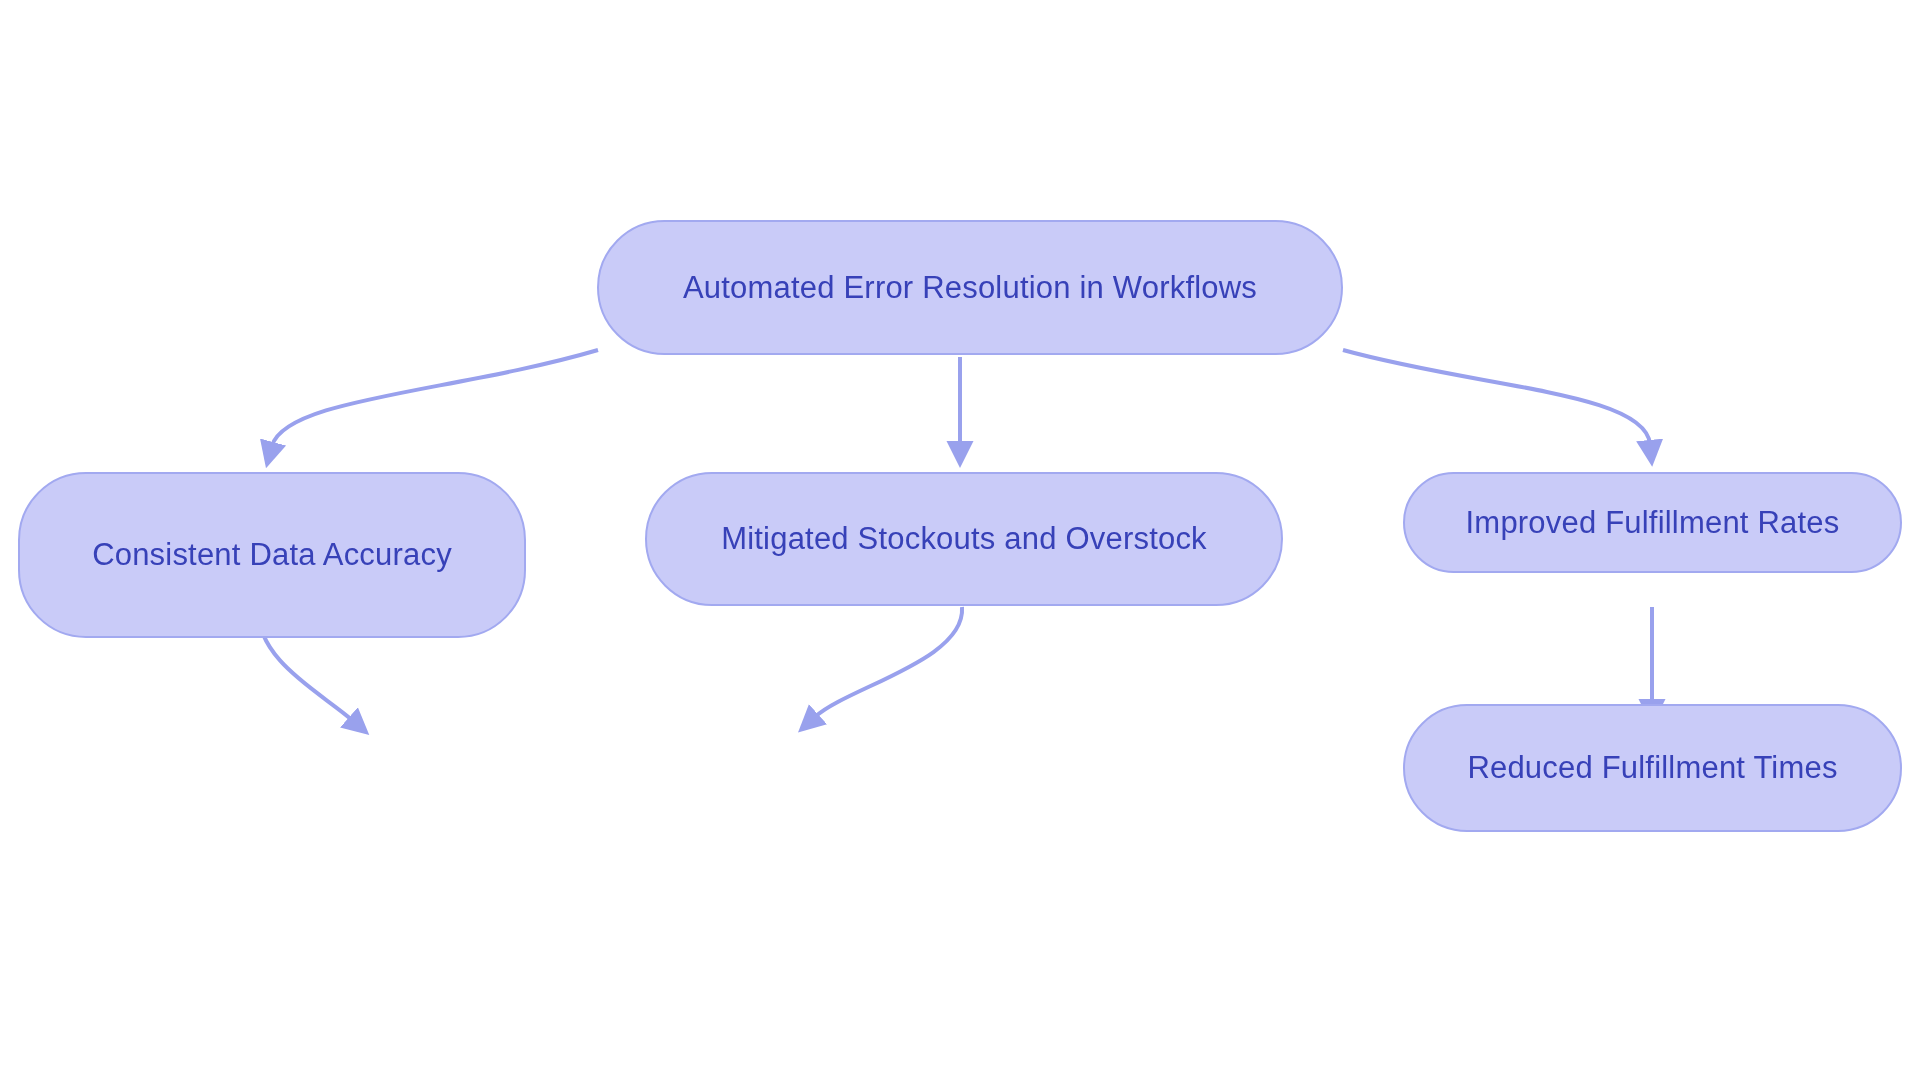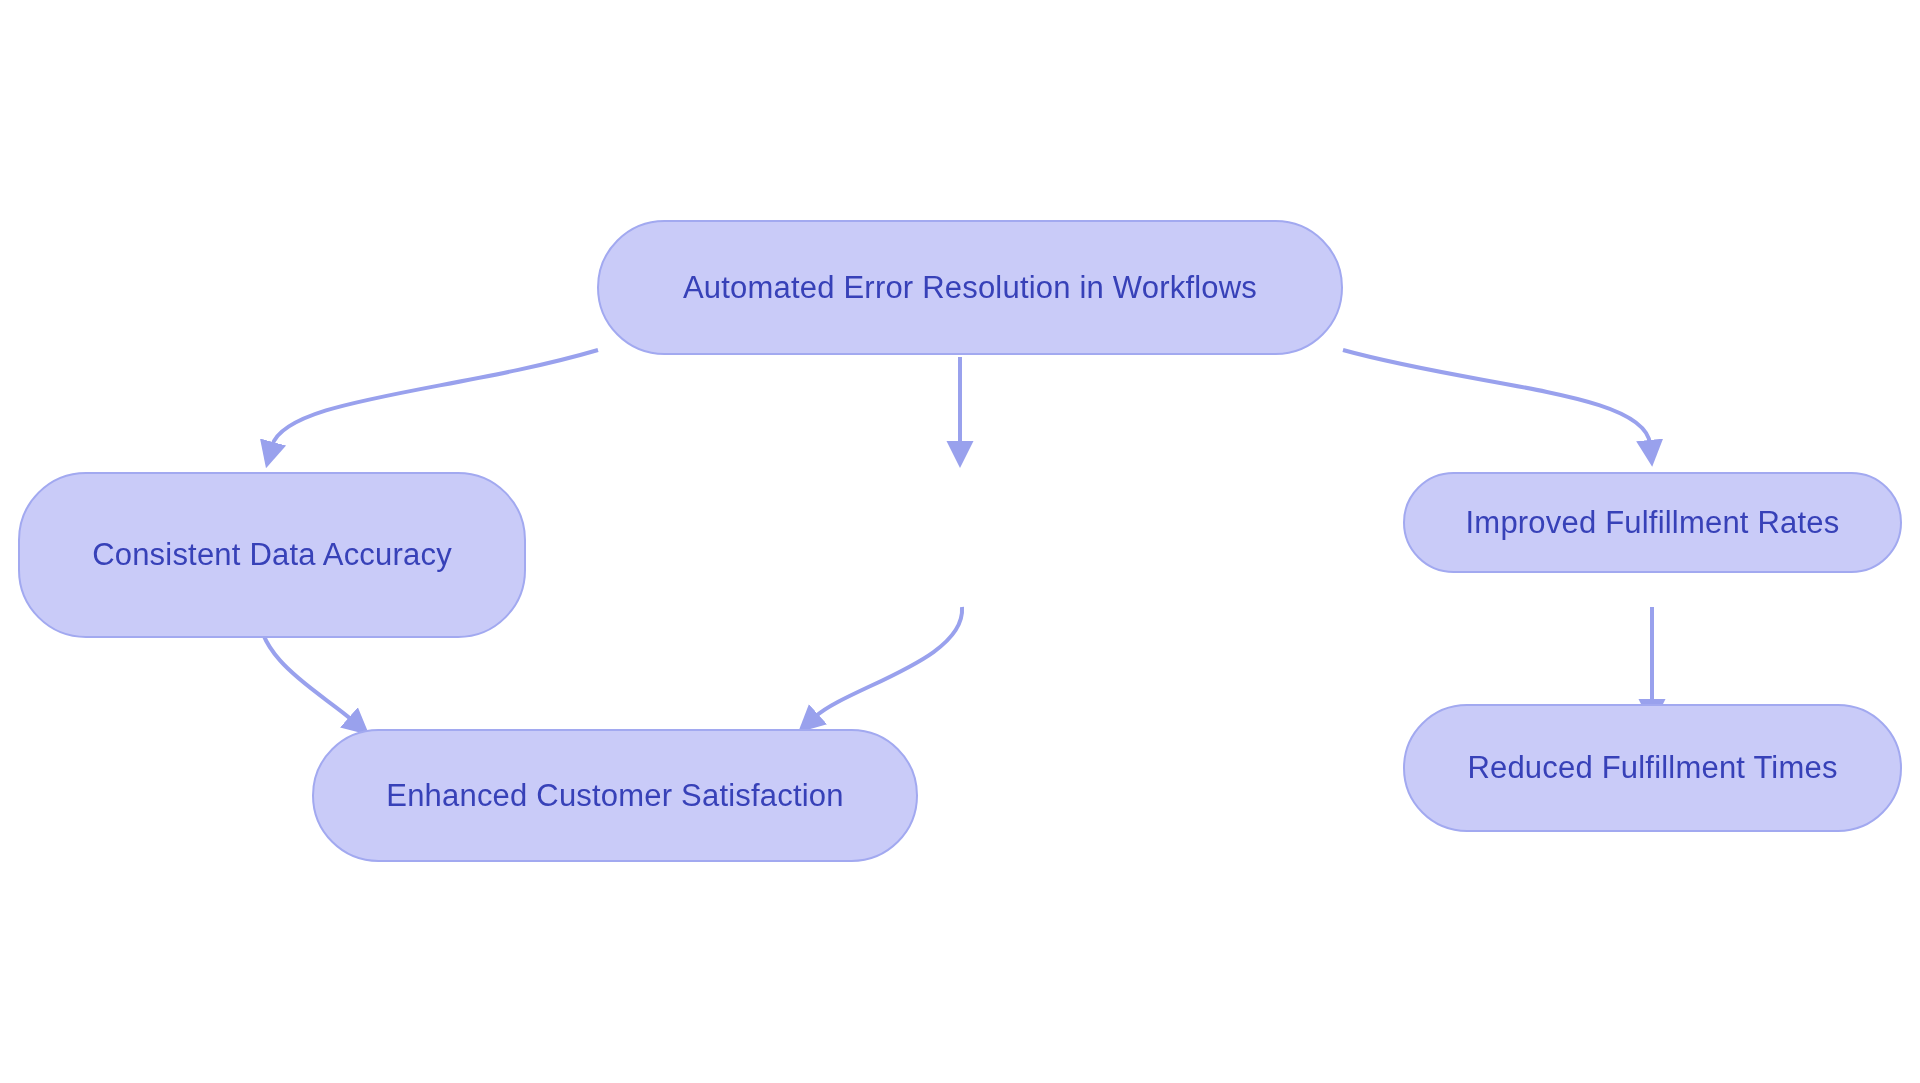--- a/index.html
+++ b/index.html
@@ -72,23 +72,23 @@
     <path class="edge" d="M 962 607 C 966 660, 848 687, 815 717" marker-end="url(#arrow)"></path>
     <path class="edge" d="M 1652 607 L 1652 703" marker-end="url(#arrow)"></path>
   </svg>
 
   <div class="node node-a">
     <span>Automated Error Resolution in Workflows</span>
   </div>
   <div class="node node-b">
     <span>Consistent Data Accuracy</span>
   </div>
+  <div class="node node-c">
+    <span>Mitigated Stockouts and Overstock</span>
+  </div>
   <div class="node node-d">
     <span>Improved Fulfillment Rates</span>
-  </div>
-  <div class="node node-e">
-    <span>Enhanced Customer Satisfaction</span>
   </div>
   <div class="node node-f">
     <span>Reduced Fulfillment Times</span>
   </div>
 
 </div>
 
 </body></html>

